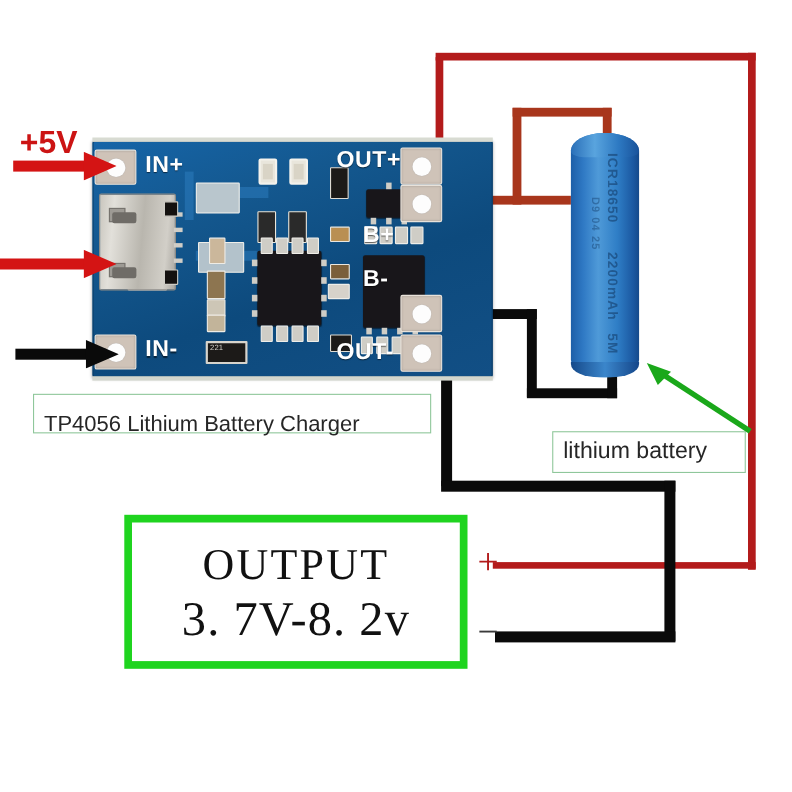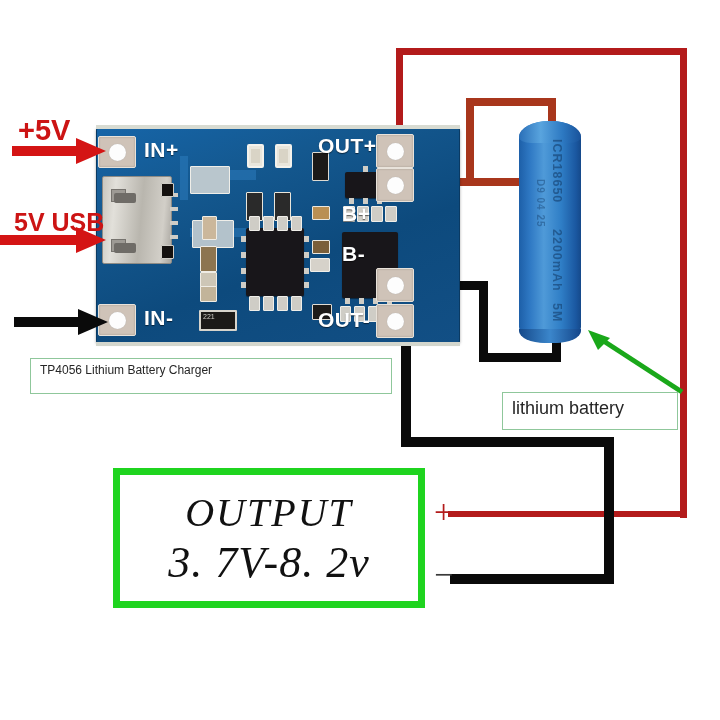--- a/index.html
+++ b/index.html
@@ -5,21 +5,21 @@
 <style>
   html,body{margin:0;padding:0;background:#ffffff;}
   body{width:720px;height:720px;overflow:hidden;font-family:"Liberation Sans",sans-serif;}
   #stage{position:relative;width:720px;height:720px;background:#fff;}
 
   
   .wire{position:absolute;}
   .lbl{position:absolute;white-space:nowrap;}
 
   
-  #pcb{position:absolute;left:96px;top:128px;width:364px;height:215px;
+  #pcb{position:absolute;left:84px;top:128px;width:364px;height:215px;
        background:linear-gradient(160deg,#1665a8 0%,#14588f 28%,#0d4a7d 60%,#124f85 100%);
        border-radius:2px;
        box-shadow:0 0 0 1px #0a3a63 inset, 0 1px 3px rgba(0,0,0,.35);}
   #pcb .edge-t{position:absolute;left:0;top:-3px;width:100%;height:4px;background:#d8dbd2;}
   #pcb .edge-b{position:absolute;left:0;bottom:-3px;width:100%;height:4px;background:#d3d6cd;}
 
   
   .pad{position:absolute;background:#cfc3b8;border:1px solid #e8e2da;border-radius:2px;
        box-shadow:0 0 2px rgba(0,0,0,.25) inset;}
   .pad .hole{position:absolute;left:50%;top:50%;width:17px;height:17px;margin:-8.5px 0 0 -8.5px;
@@ -54,21 +54,21 @@
   #battery .cap{position:absolute;left:0;top:0;width:100%;height:22px;border-radius:30px 30px 12px 12px/16px 16px 6px 6px;
        background:linear-gradient(90deg,#2a6fb8 0%,#59a4de 35%,#2d79c2 70%,#19529a 100%);}
   #battery .btm{position:absolute;left:0;bottom:0;width:100%;height:14px;border-radius:0 0 26px 26px/0 0 12px 12px;
        background:linear-gradient(90deg,#15498a,#3b86cb,#14468a);}
   #battery .txt{position:absolute;color:#15406f;opacity:.62;font-size:12.5px;font-weight:bold;
        letter-spacing:1px;transform-origin:left top;white-space:nowrap;}
 
   
   .callout{position:absolute;background:#fff;border:1px solid #8fc79b;color:#262626;}
   #outbox{position:absolute;left:113px;top:468px;width:312px;height:140px;
-       background:#fff;border:7px solid #1fd41f;box-sizing:border-box;font-style:italic;}
+       background:#fff;border:7px solid #1fd41f;box-sizing:border-box;}
   #outbox .l1,#outbox .l2{position:absolute;left:0;width:100%;text-align:center;
        font-family:"Liberation Serif",serif;color:#111;}
   #outbox .l1{top:14px;font-size:40px;letter-spacing:2px;}
   #outbox .l2{top:62px;font-size:44px;letter-spacing:1px;}
 
   .pm{position:absolute;font-family:"Liberation Serif",serif;font-size:34px;line-height:1;}
 </style>
 </head>
 <body>
 
@@ -221,37 +221,36 @@
     <span class="txt" style="left:45px;top:182px;transform:rotate(90deg);">5M</span>
     <span class="txt" style="left:27px;top:58px;transform:rotate(90deg);font-size:10px;opacity:.45;">D9 04 25</span>
   </div>
 
   <span class="lbl" style="left:18px;top:114px;font-size:29px;font-weight:bold;color:#cc1414;">+5V</span>
   <div class="wire" style="left:12px;top:146px;width:82px;height:10px;background:#d41414;"></div>
   <svg style="position:absolute;left:76px;top:138px;" width="30" height="26" viewBox="0 0 30 26">
     <polygon points="0,0 30,13 0,26" fill="#d41414"></polygon>
   </svg>
 
-  <span class="lbl" style="left:14px;top:208px;font-size:25px;font-weight:bold;color:#cc1414;">5V USB</span>
   <div class="wire" style="left:0px;top:235px;width:90px;height:10px;background:#d41414;"></div>
   <svg style="position:absolute;left:76px;top:227px;" width="30" height="26" viewBox="0 0 30 26">
     <polygon points="0,0 30,13 0,26" fill="#d41414"></polygon>
   </svg>
 
   <div class="wire" style="left:14px;top:317px;width:82px;height:10px;background:#0a0a0a;"></div>
   <svg style="position:absolute;left:78px;top:309px;" width="30" height="26" viewBox="0 0 30 26">
     <polygon points="0,0 30,13 0,26" fill="#0a0a0a"></polygon>
   </svg>
 
   <div class="callout" style="left:30px;top:358px;width:360px;height:34px;">
-    <span style="position:absolute;left:9px;top:4px;font-size:12px;">TP4056 Lithium Battery Charger</span>
+    <span style="position:absolute;left:9px;top:16px;font-size:20px;">TP4056 Lithium Battery Charger</span>
   </div>
 
   <div class="callout" style="left:502px;top:392px;width:174px;height:36px;">
-    <span style="position:absolute;left:9px;top:5px;font-size:18px;">lithium battery</span>
+    <span style="position:absolute;left:9px;top:5px;font-size:21px;">lithium battery</span>
   </div>
 
   <svg style="position:absolute;left:586px;top:330px;" width="110" height="66" viewBox="0 0 110 66">
     <line x1="96" y1="62" x2="16" y2="10" stroke="#1aa81a" stroke-width="5"></line>
     <polygon points="2,0 24,8 12,20" fill="#1aa81a"></polygon>
   </svg>
 
   <div id="outbox">
     <span class="l1">OUTPUT</span>
     <span class="l2">3. 7V-8. 2v</span>

